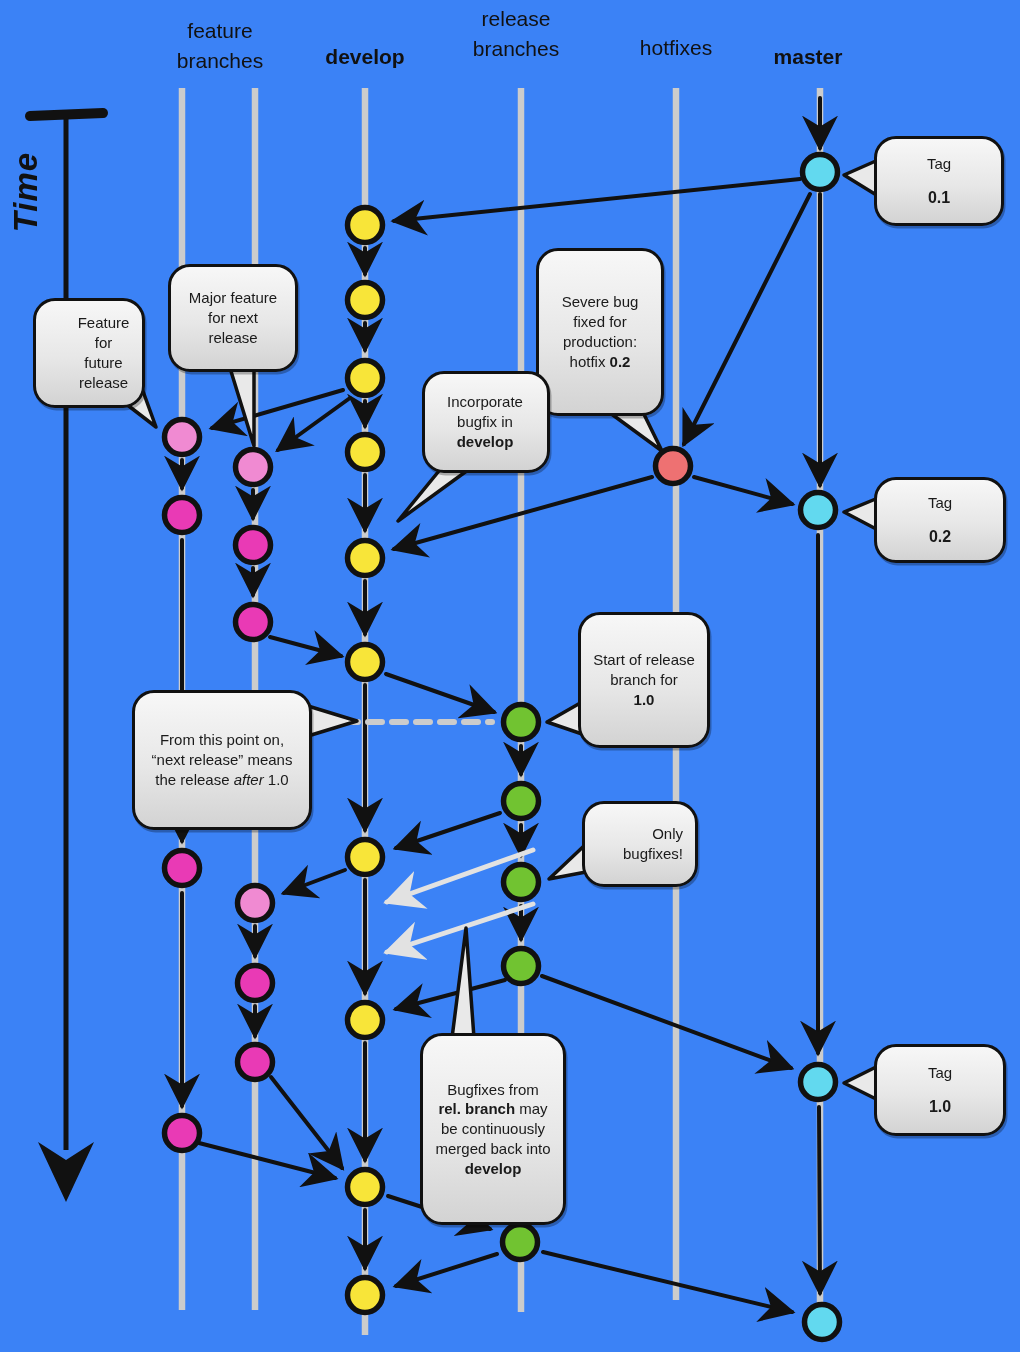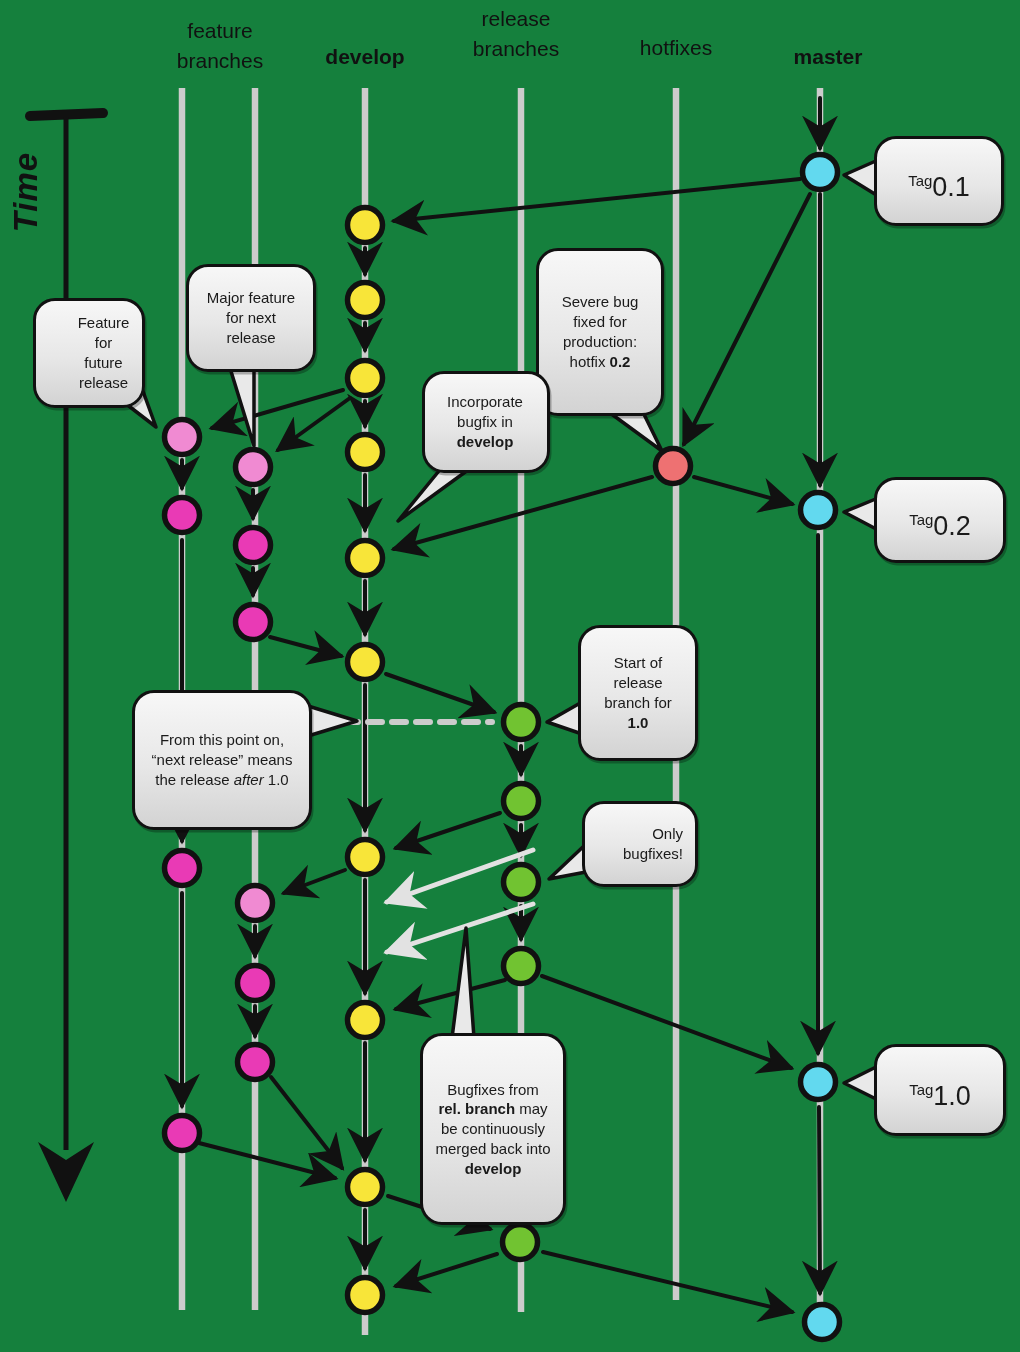--- a/index.html
+++ b/index.html
@@ -1,33 +1,33 @@
 <!DOCTYPE html>
 <html><head>
 <meta charset="utf-8">
 <style>
   html,body{margin:0;padding:0;background:#fff;}
-  .canvas{position:relative;width:1020px;height:1352px;background:#15803d;overflow:hidden;
+  .canvas{position:relative;width:1020px;height:1352px;background:#3b82f6;overflow:hidden;
           font-family:"Liberation Sans",sans-serif;color:#111;}
   svg.layer{position:absolute;left:0;top:0;}
   .col-header{position:absolute;transform:translateX(-50%);text-align:center;
               font-size:21px;line-height:1.45;color:#111;white-space:pre-line;}
   .col-header.bold{font-weight:bold;}
   .time-label{position:absolute;left:26px;top:192px;transform:translate(-50%,-50%) rotate(-90deg);
               font-style:italic;font-weight:bold;font-size:33px;letter-spacing:1px;}
   .bubble{position:absolute;box-sizing:border-box;border:3.5px solid #111;border-radius:22px;
           background:linear-gradient(180deg,#f7f7f7 0%,#e7e7e7 55%,#d3d3d3 100%);
           box-shadow:1.5px 2.5px 0 rgba(0,0,0,0.28);
           display:flex;align-items:center;justify-content:center;text-align:center;
           font-size:15px;line-height:1.32;color:#1a1a1a;padding:10px 12px;}
   .bubble b{font-weight:bold;}
   .bubble .blk{display:block;width:100%;}
-  .bubble.tag{flex-direction:row;}
+  .bubble.tag{flex-direction:column;}
   .tag-label{display:block;font-size:15px;}
-  .tag-version{display:block;font-size:27px;font-weight:normal;margin-top:14px;}
+  .tag-version{display:block;font-size:16px;font-weight:bold;margin-top:14px;}
 </style>
 </head>
 <body>
 
 <div class="canvas">
 
   <svg id="diagram-svg" class="layer" width="1020" height="1352" viewBox="0 0 1020 1352">
     <defs>
       <marker id="arrow-black" viewBox="0 0 10 10" refX="9" refY="5" markerWidth="9" markerHeight="9" orient="auto" markerUnits="strokeWidth">
         <path d="M0,0 L10,5 L0,10 L3,5 Z" fill="#111"></path>
@@ -140,29 +140,29 @@
         <circle cx="673" cy="466" r="17.5" fill="#ee7172" stroke="#111" stroke-width="5.5"></circle>
       </g>
   </svg>
 
   <div class="col-header" style="left:220px;top:16px;width:170px;">feature
 branches</div>
   <div class="col-header bold" style="left:365px;top:42px;width:140px;">develop</div>
   <div class="col-header" style="left:516px;top:4px;width:160px;">release
 branches</div>
   <div class="col-header" style="left:676px;top:33px;width:140px;">hotfixes</div>
-  <div class="col-header bold" style="left:828px;top:42px;width:140px;">master</div>
+  <div class="col-header bold" style="left:808px;top:42px;width:140px;">master</div>
 
   <div class="time-label">Time</div>
 
   <div class="bubble" style="left:33px;top:298px;width:112px;height:110px;padding-left:41px;">
     <span>Feature for future release</span>
   </div>
 
-  <div class="bubble" style="left:168px;top:264px;width:130px;height:108px;margin-left:18px;">
+  <div class="bubble" style="left:168px;top:264px;width:130px;height:108px;">
     <span>Major feature for next release</span>
   </div>
 
   <div class="bubble" style="left:536px;top:248px;width:128px;height:168px;text-align:center;">
     <span><span>Severe bug fixed for production: hotfix </span><b>0.2</b></span>
   </div>
 
   <div class="bubble" style="left:422px;top:371px;width:128px;height:102px;padding-left:10px;">
     <span><span>Incorporate bugfix in </span><b>develop</b></span>
   </div>
@@ -170,21 +170,21 @@
   <div class="bubble tag" style="left:874px;top:136px;width:130px;height:90px;">
     <span class="tag-label">Tag</span>
     <span class="tag-version">0.1</span>
   </div>
 
   <div class="bubble tag" style="left:874px;top:477px;width:132px;height:86px;">
     <span class="tag-label">Tag</span>
     <span class="tag-version">0.2</span>
   </div>
 
-  <div class="bubble" style="left:578px;top:612px;width:120px;height:136px;margin-top:13px;">
+  <div class="bubble" style="left:578px;top:612px;width:132px;height:136px;">
     <span><span>Start of release branch for</span><b class="blk">1.0</b></span>
   </div>
 
   <div class="bubble" style="left:132px;top:690px;width:180px;height:140px;">
     <span><span>From this point on, “next release” means the release </span><i>after</i><span> 1.0</span></span>
   </div>
 
   <div class="bubble" style="left:582px;top:801px;width:116px;height:86px;text-align:right;">
     <span>Only bugfixes!</span>
   </div>

